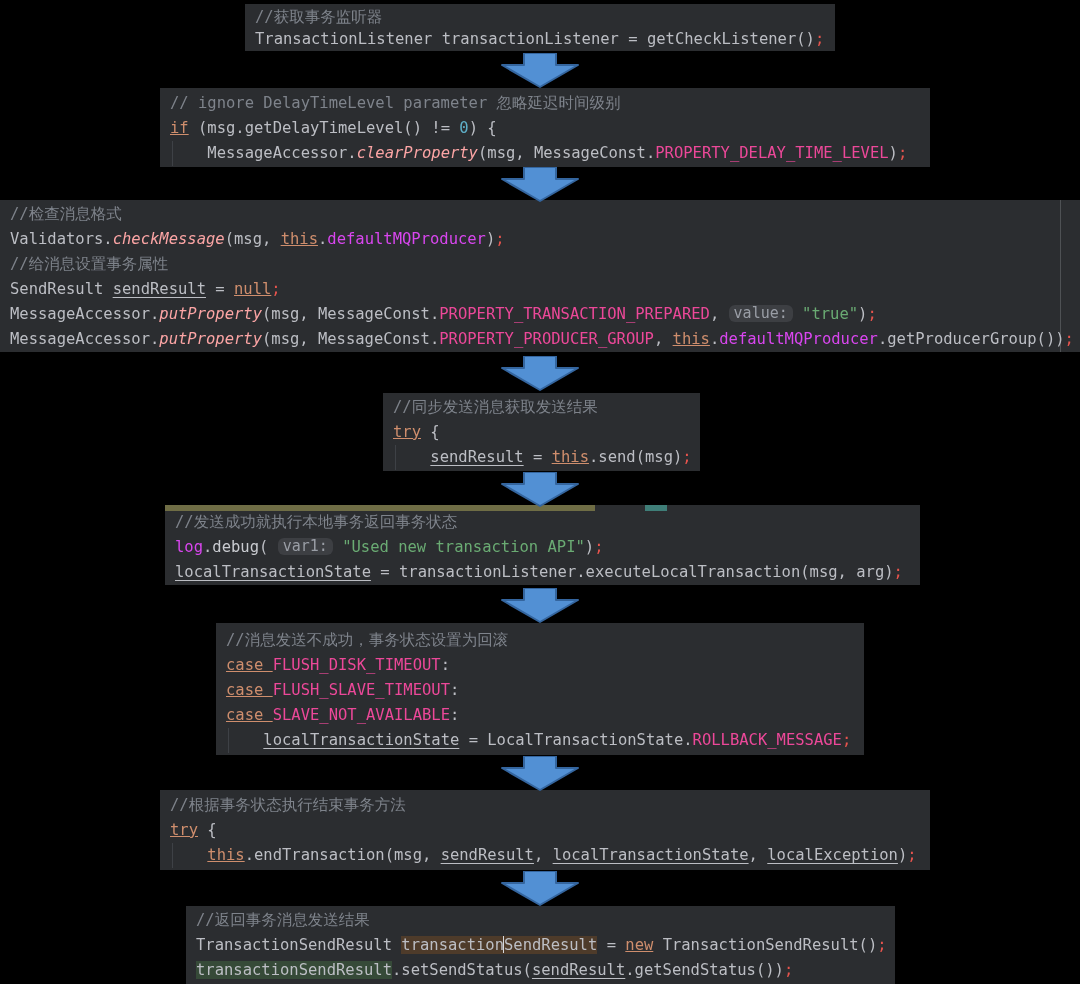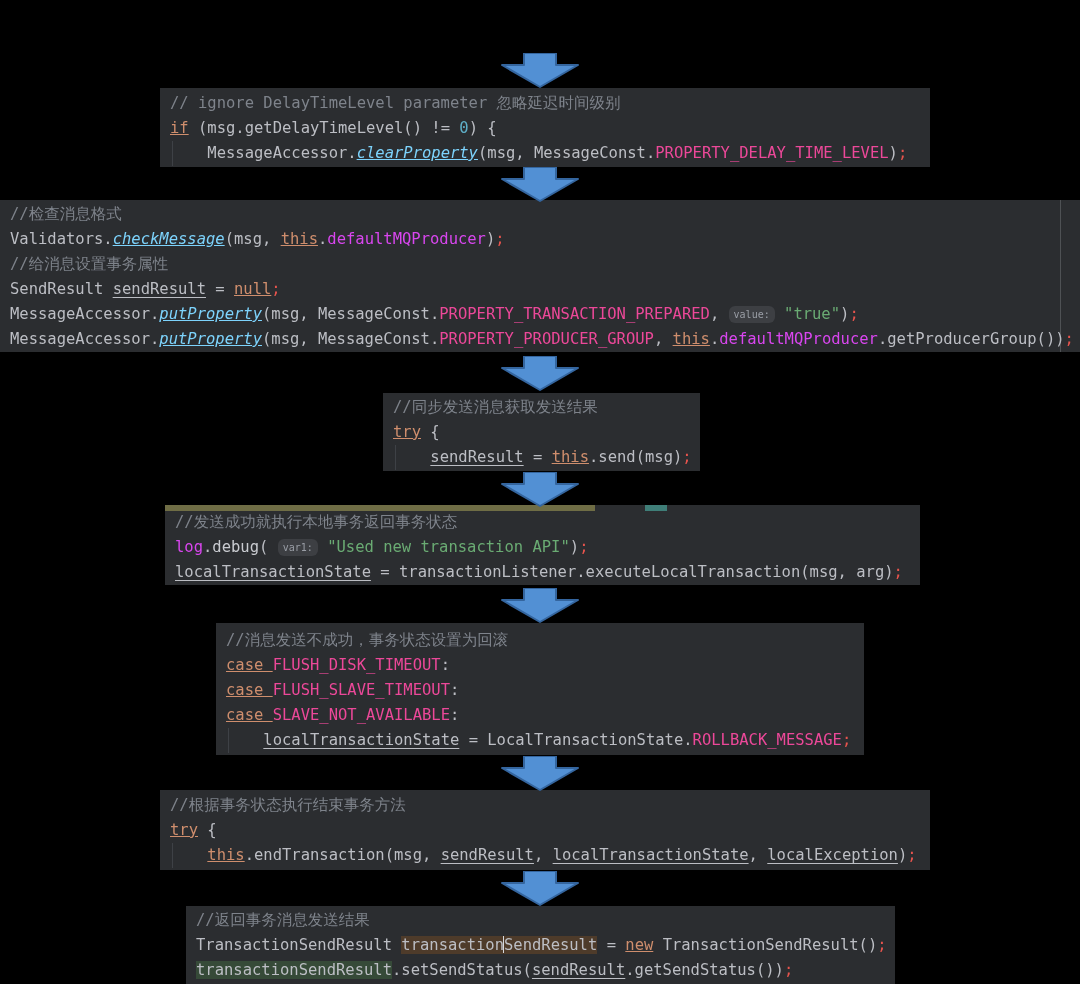--- a/index.html
+++ b/index.html
@@ -14,36 +14,37 @@
   .code-line{position:relative;white-space:pre;}
   .seg-c{color:#7E838B;}
   .seg-p{color:#BCBEC4;}
   .seg-k{color:#CF8E6D;text-decoration:underline;}
   .seg-con{color:#ec4899;}
   .seg-fld{color:#d946ef;}
   .seg-s{color:#6AAB73;}
   .seg-n{color:#5FB0C9;}
   .seg-err{color:#E8544D;}
   .seg-u{color:#BCBEC4;text-decoration:underline;text-underline-offset:3px;text-decoration-thickness:1px;}
-  .seg-i{color:#7dd3fc;font-style:italic;text-decoration:underline;}
+  .seg-i{color:#fca5a5;font-style:italic;}
   .seg-b{color:#C9CBD0;font-weight:normal;}
   .seg-hint{
     background:#3D3F43;color:#9A9EA6;border-radius:6px;padding:0 5px;
-    font-size:10px;display:inline-block;line-height:17px;vertical-align:1px;
+    font-size:15px;display:inline-block;line-height:17px;vertical-align:1px;
   }
   .seg-caret{display:inline-block;width:2px;height:17px;background:#D6D9DE;vertical-align:-3px;margin:0 -1px;}
   .indent-guide{position:absolute;left:2px;top:0;bottom:0;width:1px;background:#3E4146;}
   .margin-guide{position:absolute;top:0;bottom:0;width:1px;background:#4E5154;}
   .strip{position:absolute;top:0;height:6px;}
   .down-arrow{position:absolute;width:80px;height:35px;}
 </style>
 </head>
 <body>
 
 <div id="flow-diagram">
+    <div class="code-block" style="left: 245px; top: 4px; width: 590px; height: 47px; line-height: 22px; padding-top: 2px;"><div class="code-line"><span class="seg-c">//获取事务监听器</span></div><div class="code-line"><span class="seg-p">TransactionListener transactionListener = getCheckListener()</span><span class="seg-err">;</span></div></div>
     <div class="code-block" style="left: 160px; top: 88px; width: 770px; height: 79px; padding-top: 3px;"><div class="code-line"><span class="seg-c">// ignore DelayTimeLevel parameter 忽略延迟时间级别</span></div><div class="code-line"><span class="seg-k">if</span><span class="seg-p"> (msg.getDelayTimeLevel() != </span><span class="seg-n">0</span><span class="seg-p">) {</span></div><div class="code-line"><span class="indent-guide"></span><span class="seg-p">    MessageAccessor.</span><span class="seg-i">clearProperty</span><span class="seg-p">(msg, MessageConst.</span><span class="seg-con">PROPERTY_DELAY_TIME_LEVEL</span><span class="seg-p">)</span><span class="seg-err">;</span></div></div>
     <div class="code-block" style="left: 0px; top: 200px; width: 1080px; height: 152px; padding-top: 2px;"><div class="margin-guide" style="left: 1060px;"></div><div class="code-line"><span class="seg-c">//检查消息格式</span></div><div class="code-line"><span class="seg-p">Validators.</span><span class="seg-i">checkMessage</span><span class="seg-p">(msg, </span><span class="seg-k">this</span><span class="seg-p">.</span><span class="seg-fld">defaultMQProducer</span><span class="seg-p">)</span><span class="seg-err">;</span></div><div class="code-line"><span class="seg-c">//给消息设置事务属性</span></div><div class="code-line"><span class="seg-p">SendResult </span><span class="seg-u">sendResult</span><span class="seg-p"> = </span><span class="seg-k">null</span><span class="seg-err">;</span></div><div class="code-line"><span class="seg-p">MessageAccessor.</span><span class="seg-i">putProperty</span><span class="seg-p">(msg, MessageConst.</span><span class="seg-con">PROPERTY_TRANSACTION_PREPARED</span><span class="seg-p">, </span><span class="seg-hint">value:</span><span class="seg-p"> </span><span class="seg-s">"true"</span><span class="seg-p">)</span><span class="seg-err">;</span></div><div class="code-line"><span class="seg-p">MessageAccessor.</span><span class="seg-i">putProperty</span><span class="seg-p">(msg, MessageConst.</span><span class="seg-con">PROPERTY_PRODUCER_GROUP</span><span class="seg-p">, </span><span class="seg-k">this</span><span class="seg-p">.</span><span class="seg-fld">defaultMQProducer</span><span class="seg-p">.getProducerGroup())</span><span class="seg-err">;</span></div></div>
     <div class="code-block" style="left: 383px; top: 393px; width: 317px; height: 78px; padding-top: 2px;"><div class="code-line"><span class="seg-c">//同步发送消息获取发送结果</span></div><div class="code-line"><span class="seg-k">try</span><span class="seg-p"> {</span></div><div class="code-line"><span class="indent-guide"></span><span class="seg-p">    </span><span class="seg-u">sendResult</span><span class="seg-p"> = </span><span class="seg-k">this</span><span class="seg-p">.send(msg)</span><span class="seg-err">;</span></div></div>
     <div class="code-block" style="left: 165px; top: 505px; width: 755px; height: 80px; padding-top: 5px;"><div class="strip" style="left: 0px; width: 430px; background: rgb(111, 109, 69);"></div><div class="strip" style="left: 480px; width: 22px; background: rgb(63, 126, 120);"></div><div class="code-line"><span class="seg-c">//发送成功就执行本地事务返回事务状态</span></div><div class="code-line"><span class="seg-fld">log</span><span class="seg-p">.</span><span class="seg-b">debug</span><span class="seg-p">( </span><span class="seg-hint">var1:</span><span class="seg-p"> </span><span class="seg-s">"Used new transaction API"</span><span class="seg-p">)</span><span class="seg-err">;</span></div><div class="code-line"><span class="seg-u">localTransactionState</span><span class="seg-p"> = transactionListener.executeLocalTransaction(msg, arg)</span><span class="seg-err">;</span></div></div>
     <div class="code-block" style="left: 216px; top: 623px; width: 648px; height: 132px; padding-top: 5px;"><div class="code-line"><span class="seg-c">//消息发送不成功，事务状态设置为回滚</span></div><div class="code-line"><span class="seg-k">case </span><span class="seg-con">FLUSH_DISK_TIMEOUT</span><span class="seg-p">:</span></div><div class="code-line"><span class="seg-k">case </span><span class="seg-con">FLUSH_SLAVE_TIMEOUT</span><span class="seg-p">:</span></div><div class="code-line"><span class="seg-k">case </span><span class="seg-con">SLAVE_NOT_AVAILABLE</span><span class="seg-p">:</span></div><div class="code-line"><span class="indent-guide"></span><span class="seg-p">    </span><span class="seg-u">localTransactionState</span><span class="seg-p"> = LocalTransactionState.</span><span class="seg-con">ROLLBACK_MESSAGE</span><span class="seg-err">;</span></div></div>
     <div class="code-block" style="left: 160px; top: 790px; width: 770px; height: 80px; padding-top: 3px;"><div class="code-line"><span class="seg-c">//根据事务状态执行结束事务方法</span></div><div class="code-line"><span class="seg-k">try</span><span class="seg-p"> {</span></div><div class="code-line"><span class="indent-guide"></span><span class="seg-p">    </span><span class="seg-k">this</span><span class="seg-p">.endTransaction(msg, </span><span class="seg-u">sendResult</span><span class="seg-p">, </span><span class="seg-u">localTransactionState</span><span class="seg-p">, </span><span class="seg-u">localException</span><span class="seg-p">)</span><span class="seg-err">;</span></div></div>
     <div class="code-block" style="left: 186px; top: 906px; width: 709px; height: 78px; padding-top: 2px;"><div class="code-line"><span class="seg-c">//返回事务消息发送结果</span></div><div class="code-line"><span class="seg-p">TransactionSendResult </span><span class="seg-p" style="background: rgb(78, 59, 42);">transaction</span><span class="seg-caret"></span><span class="seg-p" style="background: rgb(78, 59, 42);">SendResult</span><span class="seg-p"> = </span><span class="seg-k">new</span><span class="seg-p"> TransactionSendResult()</span><span class="seg-err">;</span></div><div class="code-line"><span class="seg-p" style="background: rgb(54, 74, 56);">transactionSendResult</span><span class="seg-p">.setSendStatus(</span><span class="seg-u">sendResult</span><span class="seg-p">.getSendStatus())</span><span class="seg-err">;</span></div></div>
     <div class="down-arrow" style="left: 500px; top: 53px;"><svg width="80" height="35" viewBox="0 0 80 35">
         <polygon points="24,0 56,0 56,12 78,12 40,34 2,12 24,12" fill="#5290D4" stroke="#34659E" stroke-width="2" stroke-linejoin="round"></polygon>
       </svg></div>

